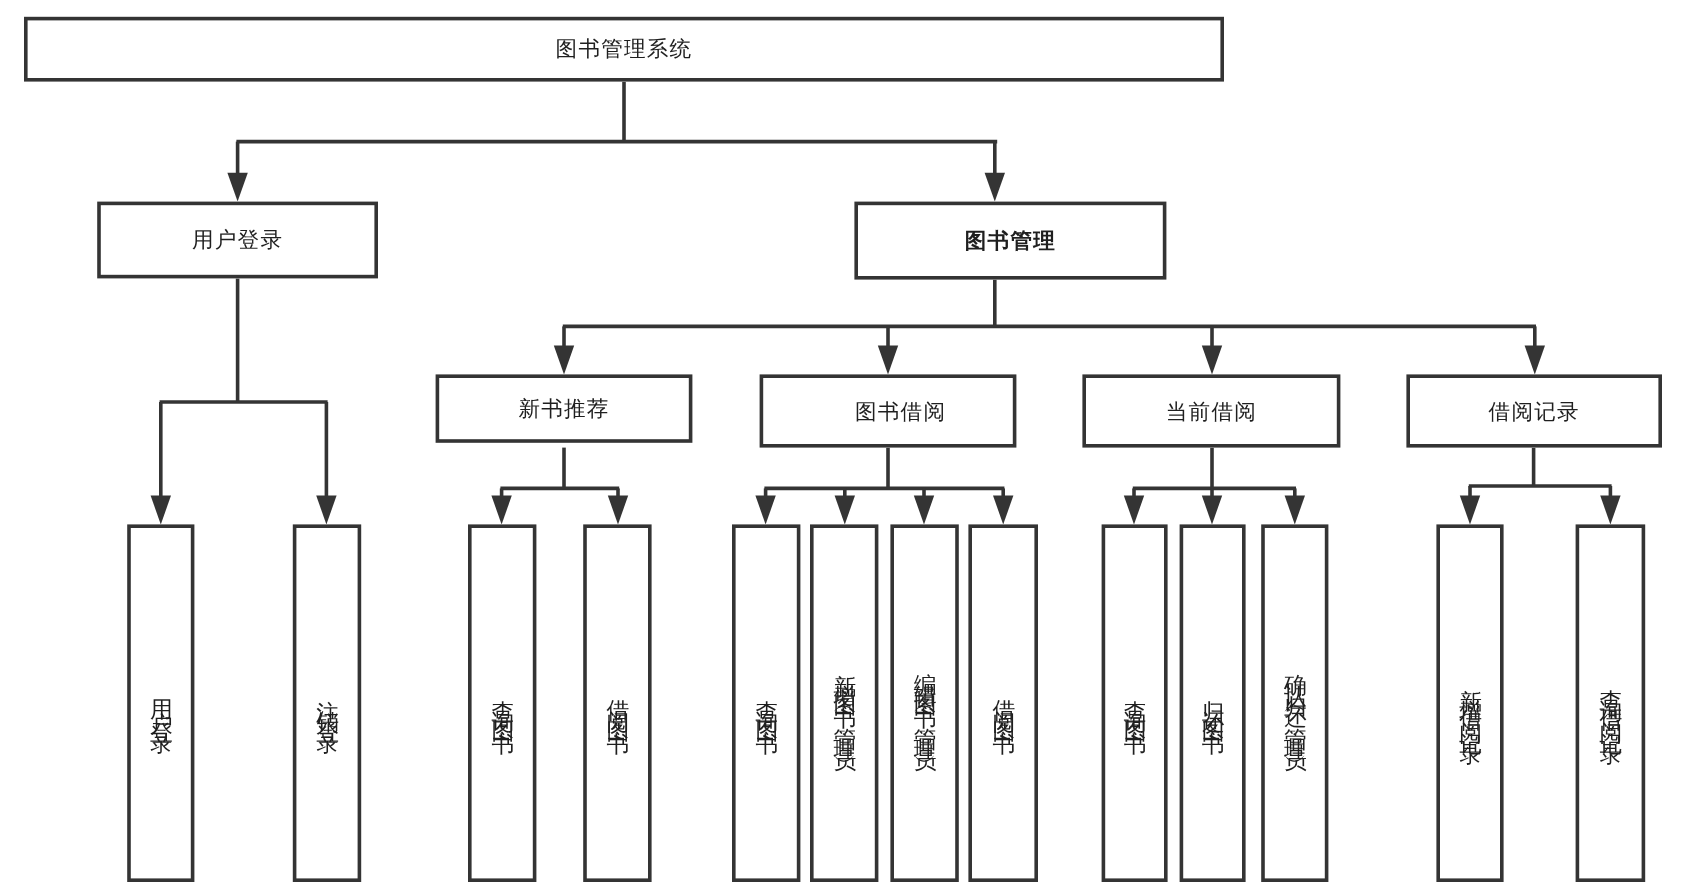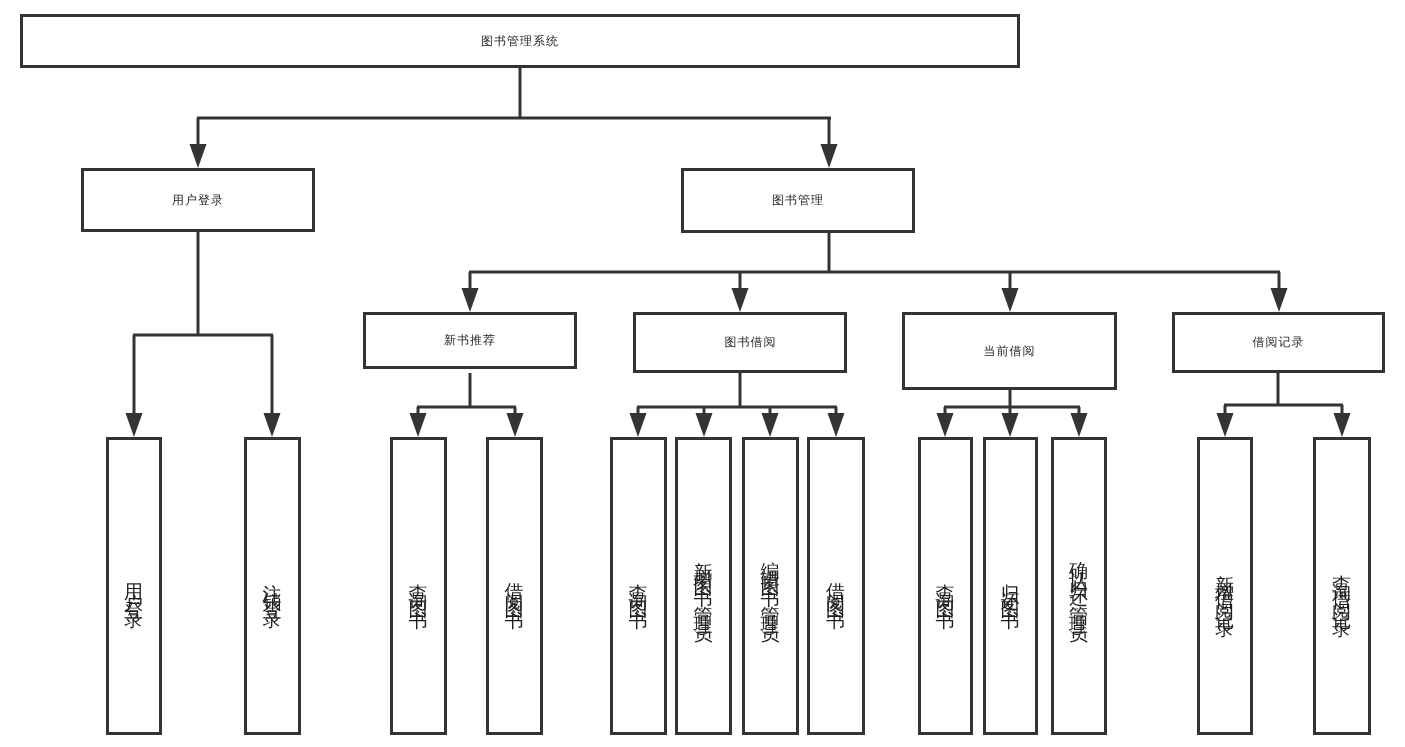--- a/index.html
+++ b/index.html
@@ -25,21 +25,21 @@
     position: absolute;
     box-sizing: border-box;
     border: 3px solid #343434;
     background: #ffffff;
     display: flex;
     align-items: center;
     justify-content: center;
     color: #1f1f1f;
   }
   .hbox span {
-    font-size: 12px;
+    font-size: 18px;
     letter-spacing: 1px;
     white-space: nowrap;
   }
   .vbox {
     top: 437px;
     height: 298px;
   }
   .vbox span {
     writing-mode: vertical-rl;
     text-orientation: mixed;
@@ -119,31 +119,31 @@
       <polygon points="1333.5,413 1350.5,413 1342,437" fill="#343434"></polygon>
     </svg>
 
   <div class="node hbox" style="left:20px; top:14px; width:1000px; height:54px;">
     <span>图书管理系统</span>
   </div>
 
   <div class="node hbox" style="left:81px; top:168px; width:234px; height:64px;">
     <span>用户登录</span>
   </div>
-  <div class="node hbox" style="left:681px; top:168px; width:234px; height:65px;">
+  <div class="node hbox" style="left:712px; top:168px; width:260px; height:65px;font-weight:bold;">
     <span>图书管理</span>
   </div>
 
   <div class="node hbox" style="left:363px; top:312px; width:214px; height:57px;">
     <span>新书推荐</span>
   </div>
   <div class="node hbox" style="left:633px; top:312px; width:214px; height:61px;padding-left:21px;">
     <span>图书借阅</span>
   </div>
-  <div class="node hbox" style="left:902px; top:312px; width:215px; height:78px;">
+  <div class="node hbox" style="left:902px; top:312px; width:215px; height:61px;">
     <span>当前借阅</span>
   </div>
   <div class="node hbox" style="left:1172px; top:312px; width:213px; height:61px;text-align:center;">
     <span>借阅记录</span>
   </div>
 
   <div class="node vbox" style="left:106px; width:56px;">
     <span>用户登录</span>
   </div>
   <div class="node vbox" style="left:244px; width:57px;">

